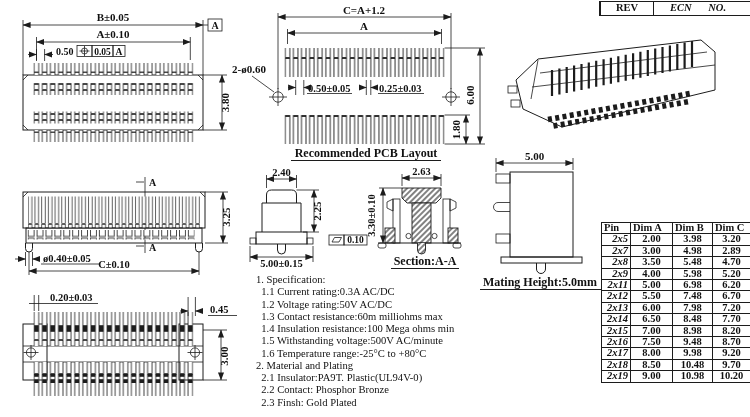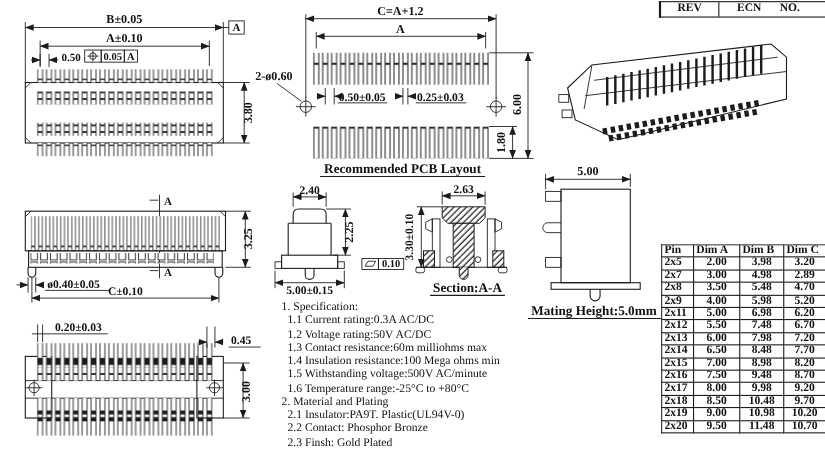--- a/index.html
+++ b/index.html
@@ -10,31 +10,31 @@
   svg text.t95{font-size:9.5px;}
   svg text.t10{font-size:10px;}
   svg text.t105{font-size:10.5px;}
   svg text.t12{font-size:12px;}
   .ln{stroke:#1c1c1c;stroke-width:.8;fill:none;}
   .body-ln{stroke:#1c1c1c;stroke-width:1;fill:none;}
   #rev-box{position:absolute;left:599px;top:1px;width:150px;height:13px;
     border-top:1px solid #1c1c1c;border-bottom:1px solid #1c1c1c;border-left:2px solid #1c1c1c;
     display:flex;font-weight:bold;font-size:10.5px;line-height:12px;justify-content:flex-end;}
   #rev-box .c1{width:52px;text-align:center;border-right:1px solid #1c1c1c;}
-  #rev-box .c2{flex:1;padding-left:16px;}
+  #rev-box .c2{flex:1;padding-left:16px;font-style:italic;}
   #rev-box .c2 span{margin-right:14px;}
   #spec-block{position:absolute;left:256px;top:274px;font-weight:normal;font-size:10.6px;
     line-height:12.25px;white-space:pre;}
   #pin-table-wrap{position:absolute;left:601px;top:222px;width:171px;height:195px;overflow:hidden;}
   #pin-table{border-collapse:collapse;font-size:10.5px;font-weight:bold;table-layout:fixed;width:149px;}
   #pin-table th,#pin-table td{border:1px solid #1c1c1c;padding:0 2px;height:10.4px;line-height:10.4px;
     overflow:hidden;white-space:nowrap;}
   #pin-table th{text-align:left;font-weight:bold;}
   #pin-table td{text-align:center;}
-  #pin-table td:first-child{text-align:left;}
+  #pin-table td:first-child{text-align:right;font-style:italic;}
 </style>
 </head>
 <body>
 
 <div class="drawing-page">
 
 <svg width="750" height="417" viewBox="0 0 750 417">
   <defs>
     <marker id="ah" viewBox="0 0 10 10" refX="9.5" refY="5" markerWidth="10" markerHeight="10" orient="auto-start-reverse">
       <path d="M0,1.2 L10,5 L0,8.8 z" fill="#1c1c1c"></path>
@@ -411,23 +411,17 @@
             <td>8.50</td>
             <td>10.48</td>
             <td>9.70</td>
           </tr>
           <tr>
             <td>2x19</td>
             <td>9.00</td>
             <td>10.98</td>
             <td>10.20</td>
           </tr>
-          <tr>
-            <td>2x20</td>
-            <td>9.50</td>
-            <td>11.48</td>
-            <td>10.70</td>
-          </tr>
         </tbody>
     </table>
   </div>
 
 </div>
 
 </body></html>

